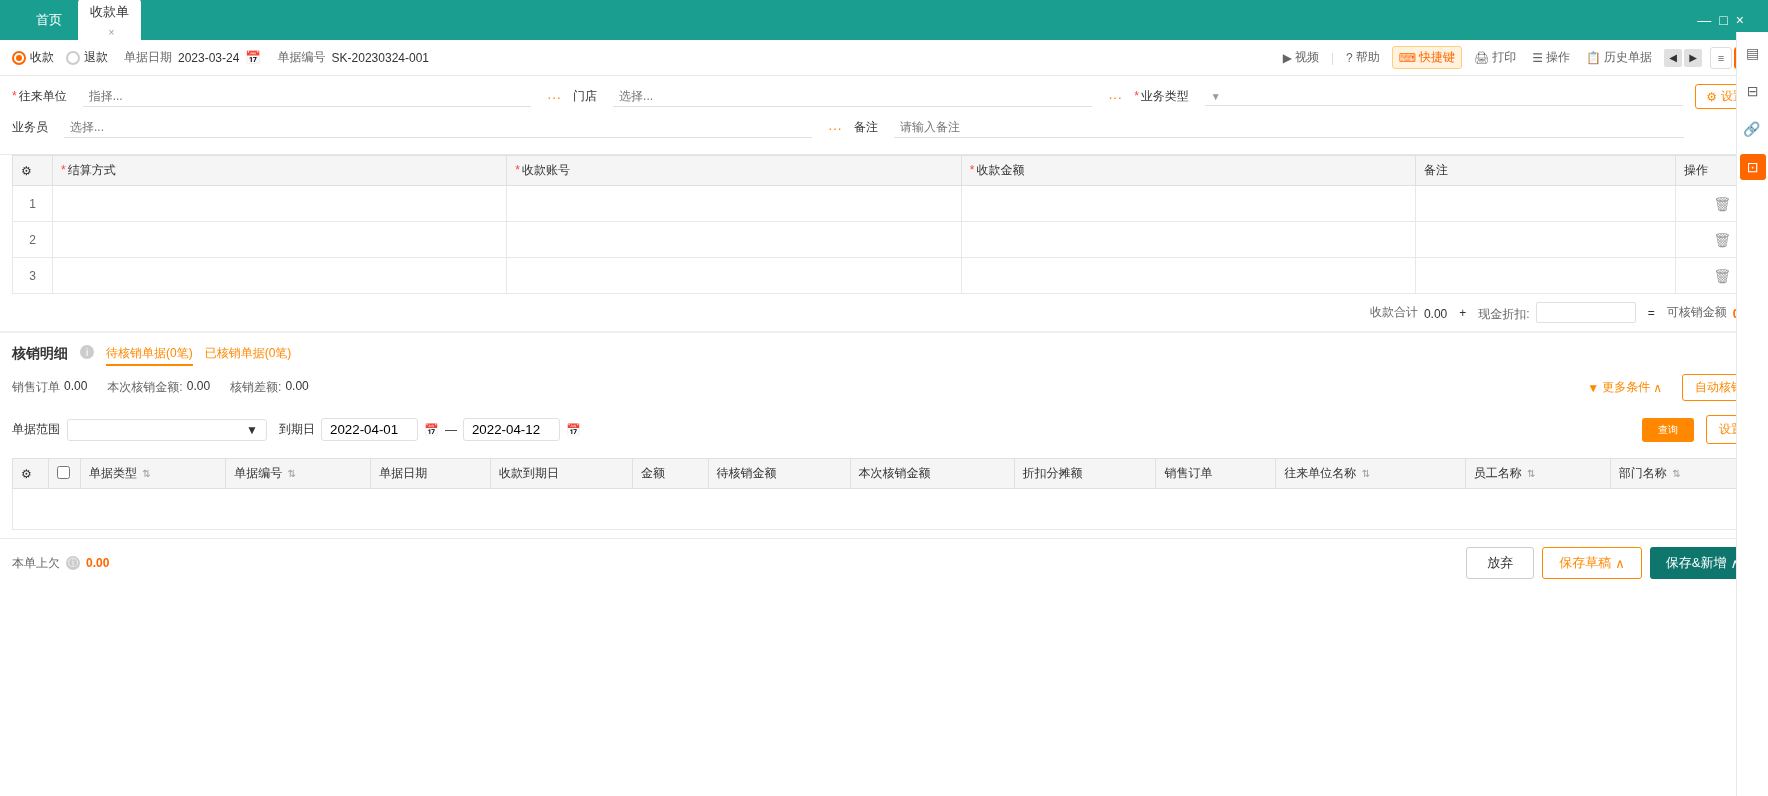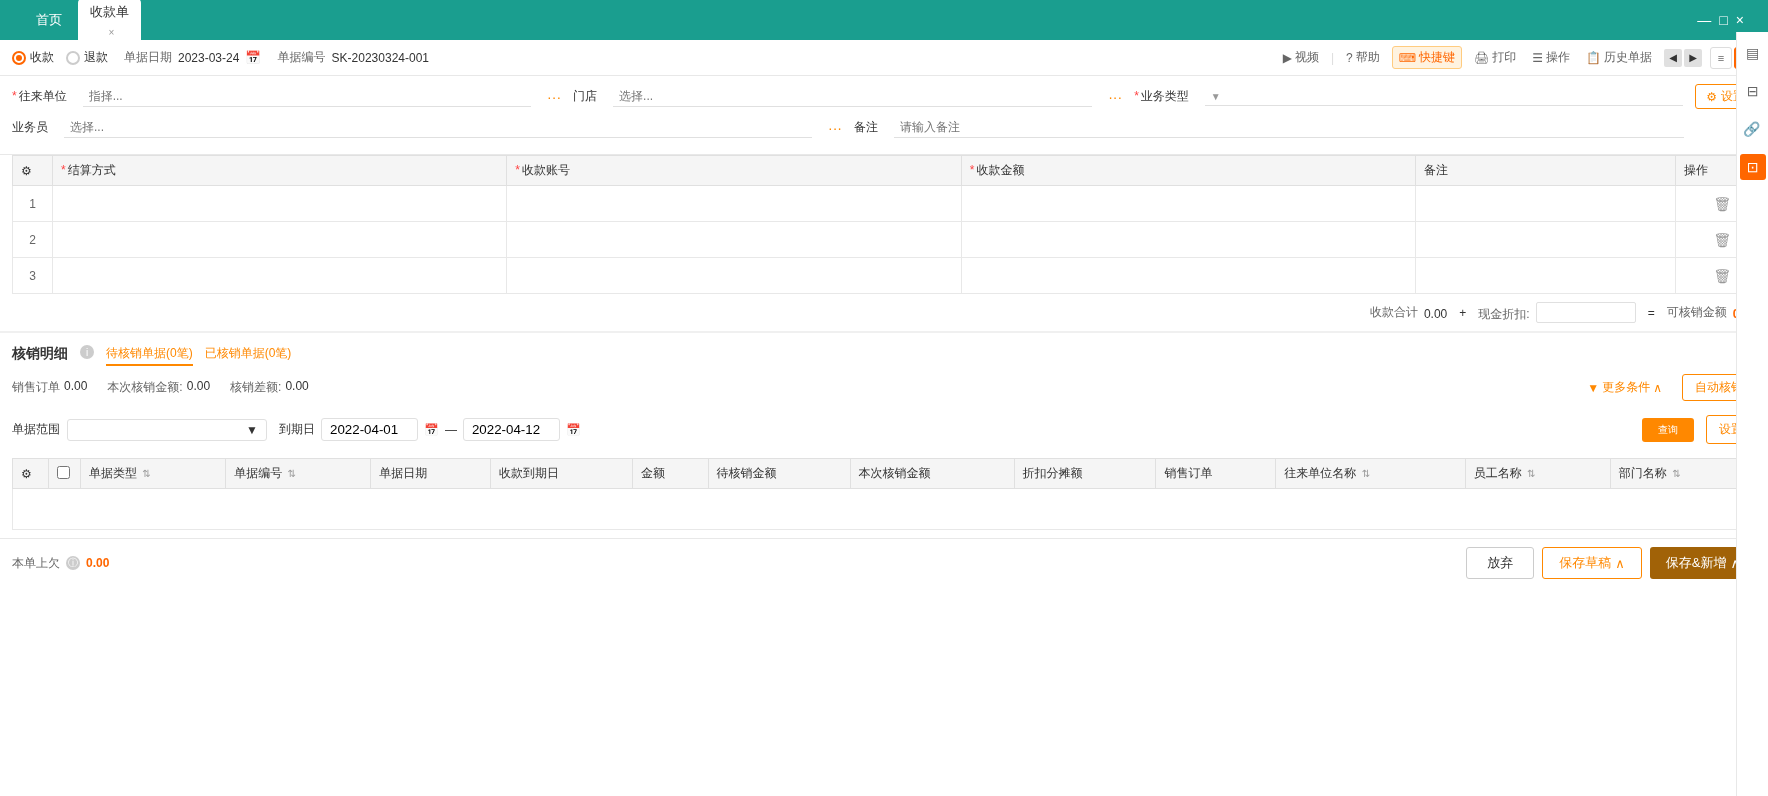--- a/index.html
+++ b/index.html
@@ -263,21 +263,21 @@
       color: #ff8800;
       padding: 6px 16px;
       border-radius: 3px;
       cursor: pointer;
       font-size: 13px;
       display: flex;
       align-items: center;
       gap: 4px;
     }
     .btn-save-new {
-      background: #a16207;
+      background: #0f766e;
       border: none;
       color: #fff;
       padding: 6px 16px;
       border-radius: 3px;
       cursor: pointer;
       font-size: 13px;
       display: flex;
       align-items: center;
       gap: 4px;
     }

